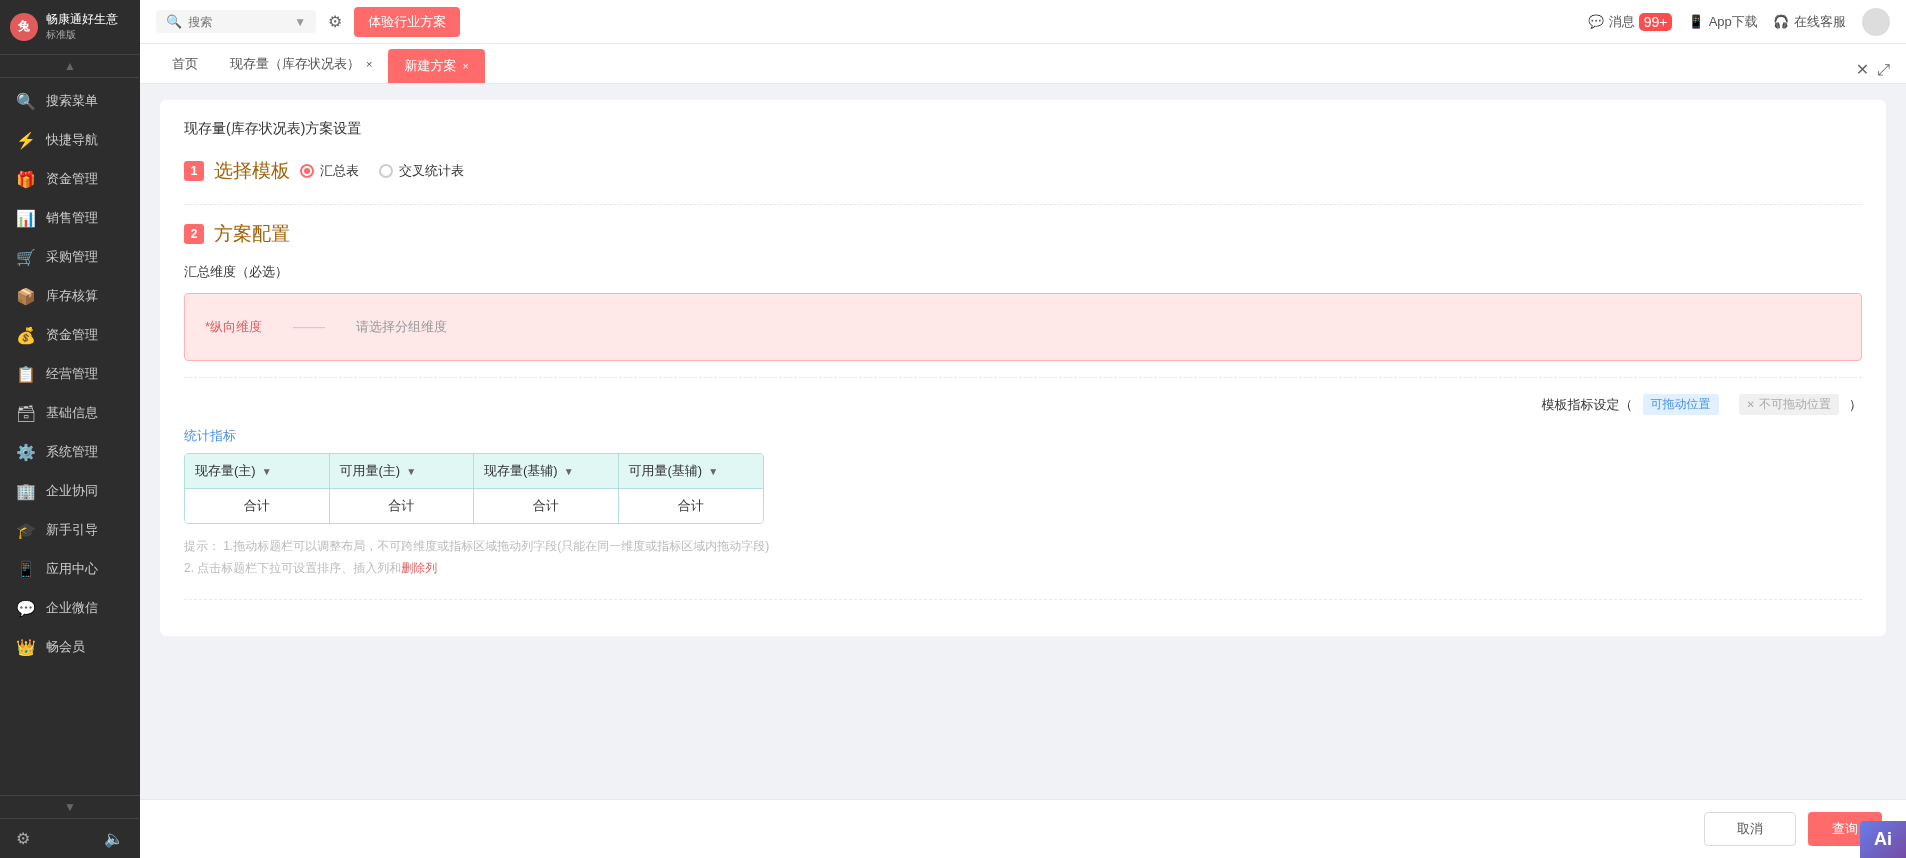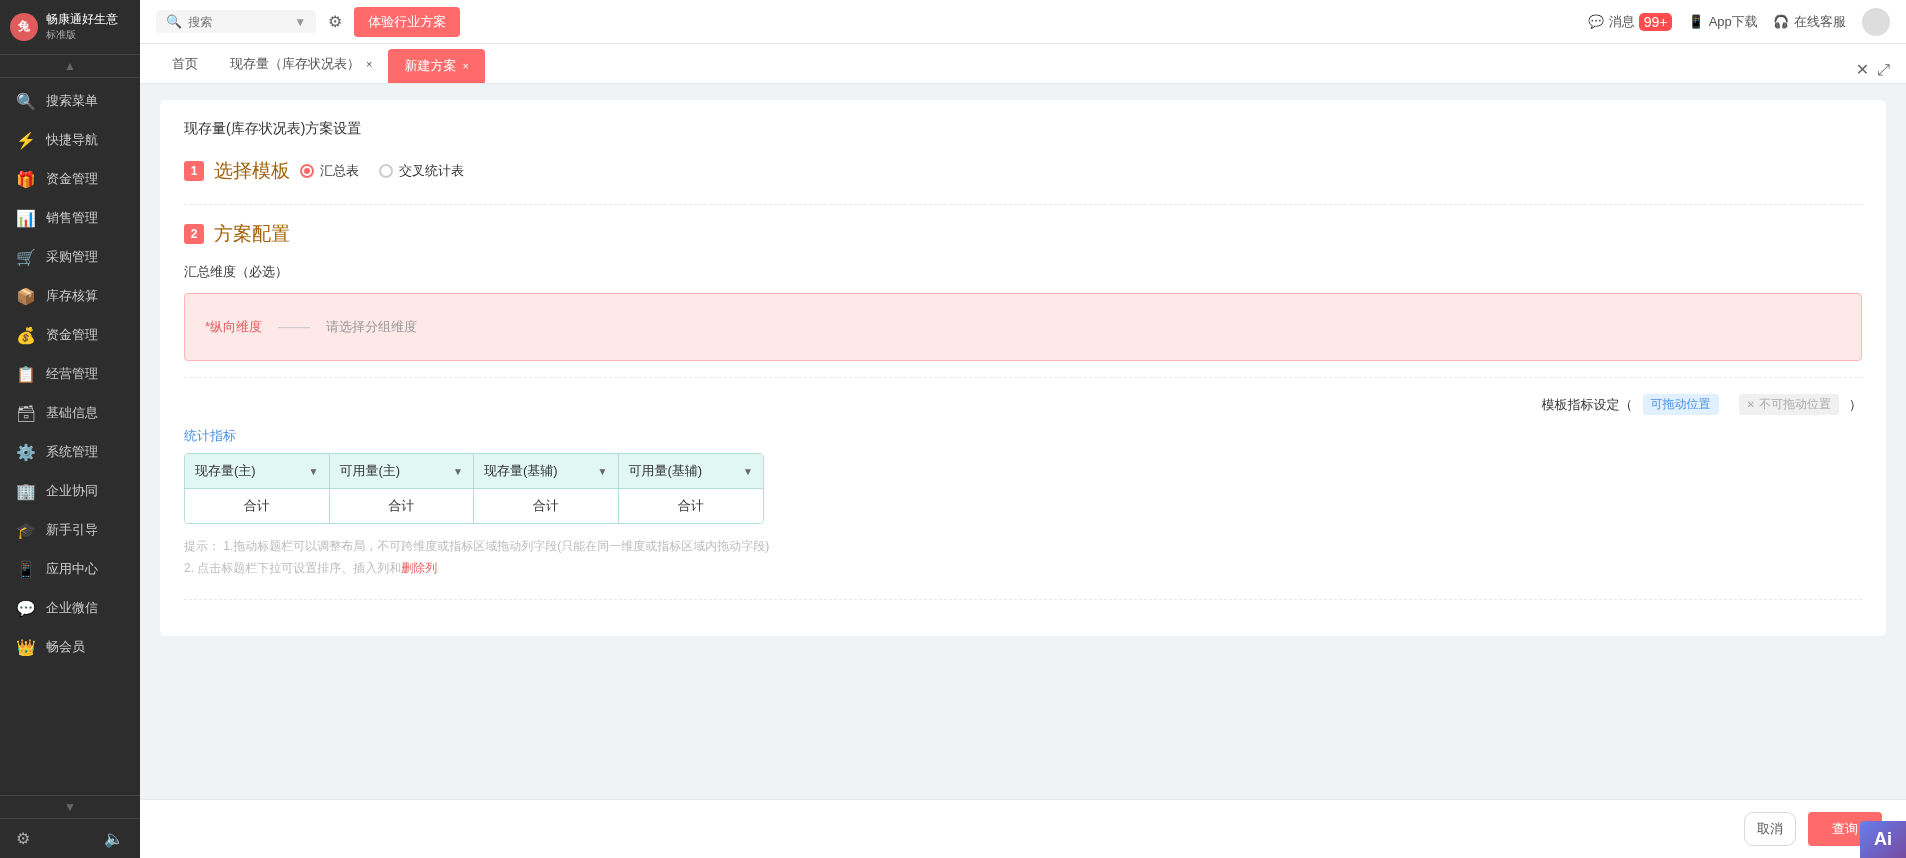--- a/index.html
+++ b/index.html
@@ -204,21 +204,21 @@
     .config-label { font-size: 13px; color: #333; margin-bottom: 12px; }
 
     
     .dimension-area {
       background: #ffe8e8;
       border: 1px solid #ffb3b3;
       border-radius: 4px;
       padding: 24px 20px;
       display: flex;
       align-items: center;
-      gap: 16px;
+      gap: 31px;
       margin-bottom: 16px;
     }
     .dimension-label { color: #e05c5c; font-size: 13px; font-weight: 500; }
     .dimension-separator { color: #ccc; font-size: 16px; }
     .dimension-placeholder { color: #999; font-size: 13px; }
 
     
     .indicator-settings { display: flex; align-items: center; gap: 10px; font-size: 13px; color: #333; margin-bottom: 12px; justify-content: flex-end; }
     .toggle-badge {
       background: #e0f0ff;
@@ -240,21 +240,21 @@
     
     .stats-section { margin-bottom: 10px; }
     .stats-title { font-size: 13px; color: #4a90e2; margin-bottom: 8px; }
     .stats-table { border: 1px solid #b2dfdb; border-radius: 4px; overflow: hidden; width: 580px; }
     .stats-table-header {
       display: grid;
       grid-template-columns: repeat(4, 1fr);
       background: #e0f7f4;
     }
     .stats-col-header {
-      display: flex; align-items: center; justify-content: space-between; gap: 6px;
+      display: flex; align-items: center; justify-content: flex-start; gap: 6px;
       padding: 8px 10px;
       border-right: 1px solid #b2dfdb;
       font-size: 13px; color: #333;
     }
     .stats-col-header:last-child { border-right: none; }
     .stats-col-header .chevron { font-size: 10px; color: #666; cursor: pointer; }
     .stats-table-body {
       display: grid;
       grid-template-columns: repeat(4, 1fr);
       border-top: 1px solid #b2dfdb;
@@ -289,22 +289,22 @@
       padding: 12px 24px;
       display: flex;
       justify-content: flex-end;
       gap: 12px;
       flex-shrink: 0;
     }
     .btn-cancel {
       background: #fff;
       border: 1px solid #d9d9d9;
       color: #555;
-      padding: 7px 12px;
-      border-radius: 9px;
+      padding: 7px 32px;
+      border-radius: 4px;
       font-size: 13px;
       cursor: pointer;
     }
     .btn-query {
       background: #ff6b6b;
       border: none;
       color: white;
       padding: 7px 24px;
       border-radius: 4px;
       font-size: 13px;

